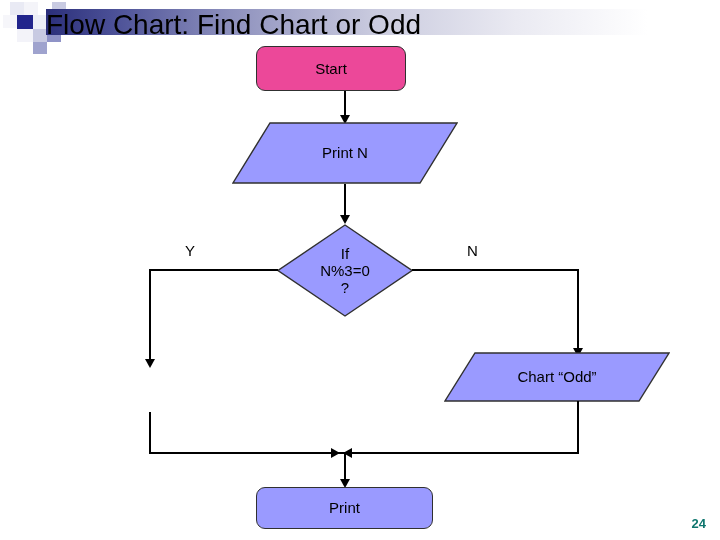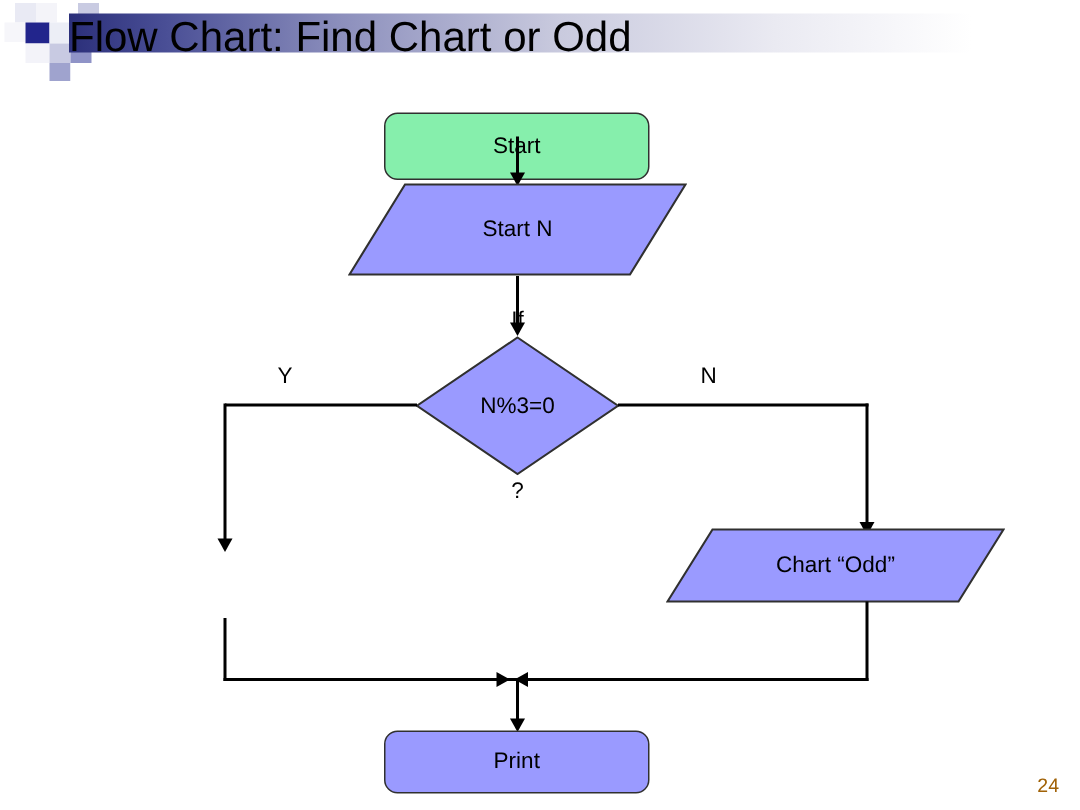--- a/index.html
+++ b/index.html
@@ -139,22 +139,22 @@
     font-size: 15px;
     color: #000000;
     white-space: nowrap;
   }
 
   #page-number {
     position: absolute;
     right: 14px;
     bottom: 9px;
     font-size: 13px;
-    font-weight: normal;
-    color: #a16207;
+    font-weight: bold;
+    color: #0f766e;
   }
 </style>
 </head>
 <body>
 
 <div id="slide">
 
   <div id="decor-layer">
       <div class="mos" style="left: 10px; top: 2px; width: 14px; height: 13px; background: rgb(233, 234, 244);"></div>
       <div class="mos" style="left: 24px; top: 2px; width: 14px; height: 13px; background: rgb(244, 244, 249);"></div>
@@ -170,42 +170,42 @@
       <div class="mos" style="left: 33px; top: 29px; width: 14px; height: 13px; background: rgb(200, 202, 226);"></div>
       <div class="mos" style="left: 47px; top: 29px; width: 14px; height: 13px; background: rgb(143, 147, 199);"></div>
       <div class="mos" style="left: 17px; top: 42px; width: 16px; height: 12px; background: rgb(255, 255, 255);"></div>
       <div class="mos" style="left: 33px; top: 42px; width: 14px; height: 12px; background: rgb(159, 163, 206);"></div>
       <div class="mos" style="left: 47px; top: 42px; width: 12px; height: 12px; background: rgb(255, 255, 255);"></div>
     </div>
 
   <div id="title-band"></div>
   <div id="page-title">Flow Chart: Find Chart or Odd</div>
 
-  <div class="rounded-box" style="left: 256px; top: 46px; width: 177px; height: 45px; background: #86efac; border-color: rgb(48, 48, 48); margin-top: 29px;">
+  <div class="rounded-box" style="left: 256px; top: 46px; width: 150px; height: 45px; background: #ec4899; border-color: rgb(48, 48, 48);">
     <div class="node-label">Start</div>
   </div>
 
   <div class="vline" style="left:344px; top:91px; height:28px;"></div>
   <div class="arrow-down" style="left:340px; top:115px;"></div>
 
   <div class="para-wrap" style="left:232px; top:122px; width:226px; height:62px;">
     <svg width="226" height="62" viewBox="0 0 226 62">
       <polygon points="38,1 225,1 188,61 1,61" fill="#9a9aff" stroke="#303030" stroke-width="1.4"></polygon>
     </svg>
-    <div class="node-label" style="padding-bottom:20px;">Start N</div>
+    <div class="node-label" style="padding-bottom:20px;">Print N</div>
   </div>
 
   <div class="vline" style="left:344px; top:184px; height:33px;"></div>
   <div class="arrow-down" style="left:340px; top:215px;"></div>
 
   <div class="diamond-wrap" style="left:277px; top:224px; width:136px; height:93px;">
     <svg width="136" height="93" viewBox="0 0 136 93">
       <polygon points="68,1 135,46.5 68,92 1,46.5" fill="#9a9aff" stroke="#303030" stroke-width="1.4"></polygon>
     </svg>
-    <div class="node-label" style="flex-direction:column;gap:40px;">
+    <div class="node-label" style="flex-direction:column;">
       <span>If</span>
       <span>N%3=0</span>
       <span>?</span>
     </div>
   </div>
 
   <div class="hline" style="left:150px; top:269px; width:128px;"></div>
   <div class="vline" style="left:149px; top:269px; height:94px;"></div>
   <div class="arrow-down" style="left:145px; top:359px;"></div>
   <div class="branch-label" style="left:185px; top:242px;">Y</div>

